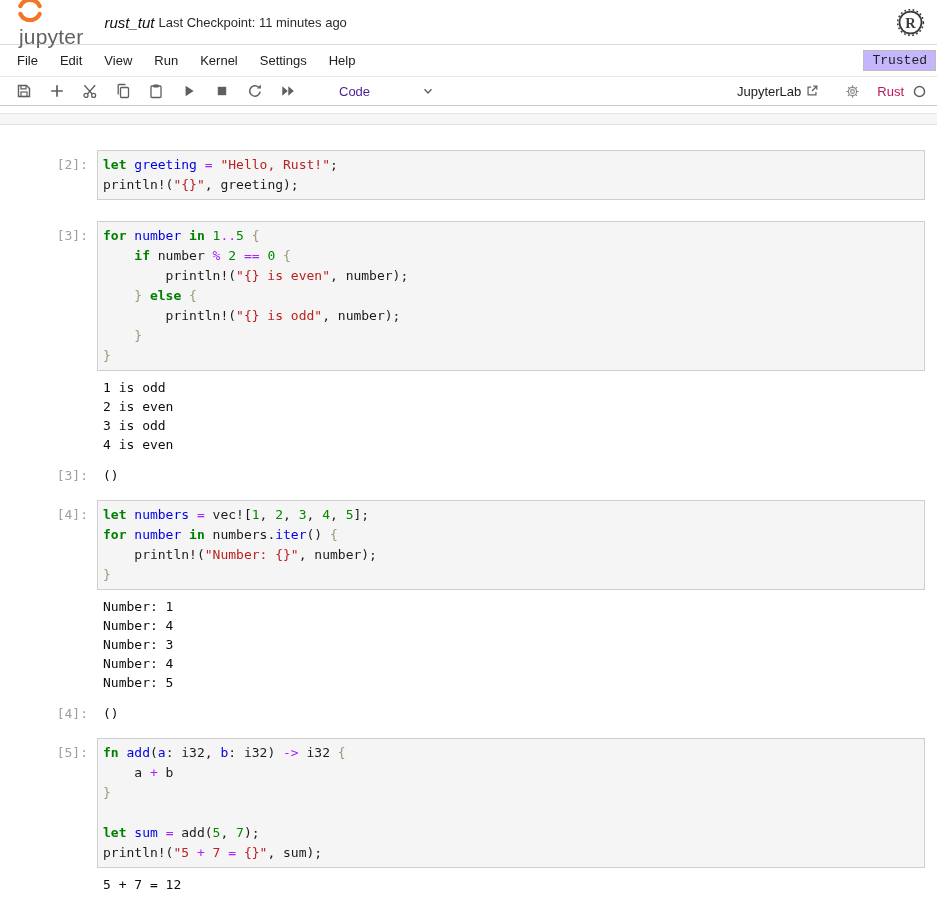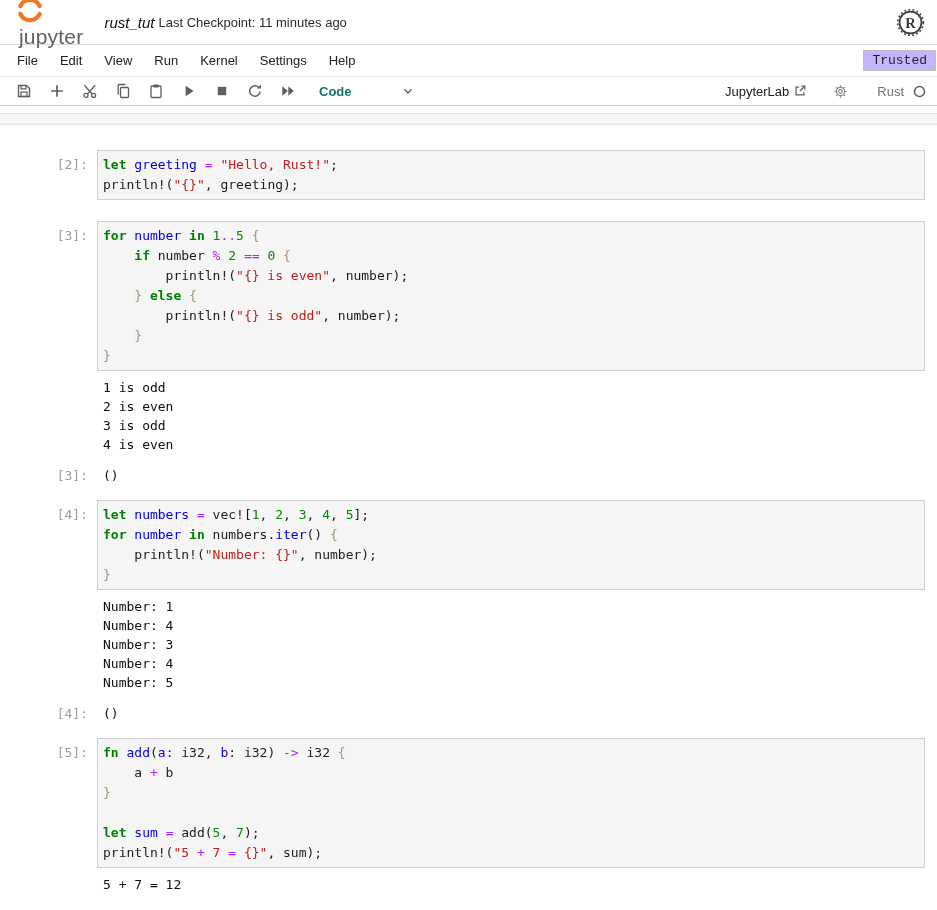--- a/index.html
+++ b/index.html
@@ -41,27 +41,27 @@
     height:29px; display:flex; align-items:center;
     padding:0 10px; border-bottom:1px solid #c9c9c9; background:#fff;
   }
   .tbtn {
     width:27px; height:24px; border:none; background:transparent; color:#5f5f5f;
     display:flex; align-items:center; justify-content:center; cursor:pointer;
     margin-right:6px; padding:0;
   }
   .celltype {
     display:flex; align-items:center; justify-content:space-between;
-    width:96px; margin-left:12px; color:#0f766e; font-size:13px; cursor:pointer;font-weight:bold;
+    width:96px; margin-left:32px; color:#4c1d95; font-size:13px; cursor:pointer;
   }
   .right-group { margin-left:auto; display:flex; align-items:center; color:#3c3c3c; }
   .jlab-link { display:flex; align-items:center; font-size:13px; color:#212121; cursor:pointer;margin-left:40px; }
   .jlab-link svg { margin-left:4px; color:#5f5f5f; }
   .gear-btn { border:none; background:transparent; color:#8a8a8a; margin-left:26px; cursor:pointer; display:flex; align-items:center; padding:0; }
-  .kernel-name { font-size:13px; color:#737373; margin-left:29px; cursor:pointer; }
+  .kernel-name { font-size:13px; color:#be185d; margin-left:17px; cursor:pointer; }
   .kstatus { margin-left:8px; margin-right:0; color:#5f5f5f; display:flex; align-items:center; }
 
   .top-strip {
     margin-top:7px; height:12px; background:#f6f6f6;
     border-top:1px solid #e3e3e3; border-bottom:1px solid #e3e3e3;
   }
 
   
   #notebook { padding:25px 12px 0 0; background:#fff; }
   .cell { margin-bottom:14px; }

